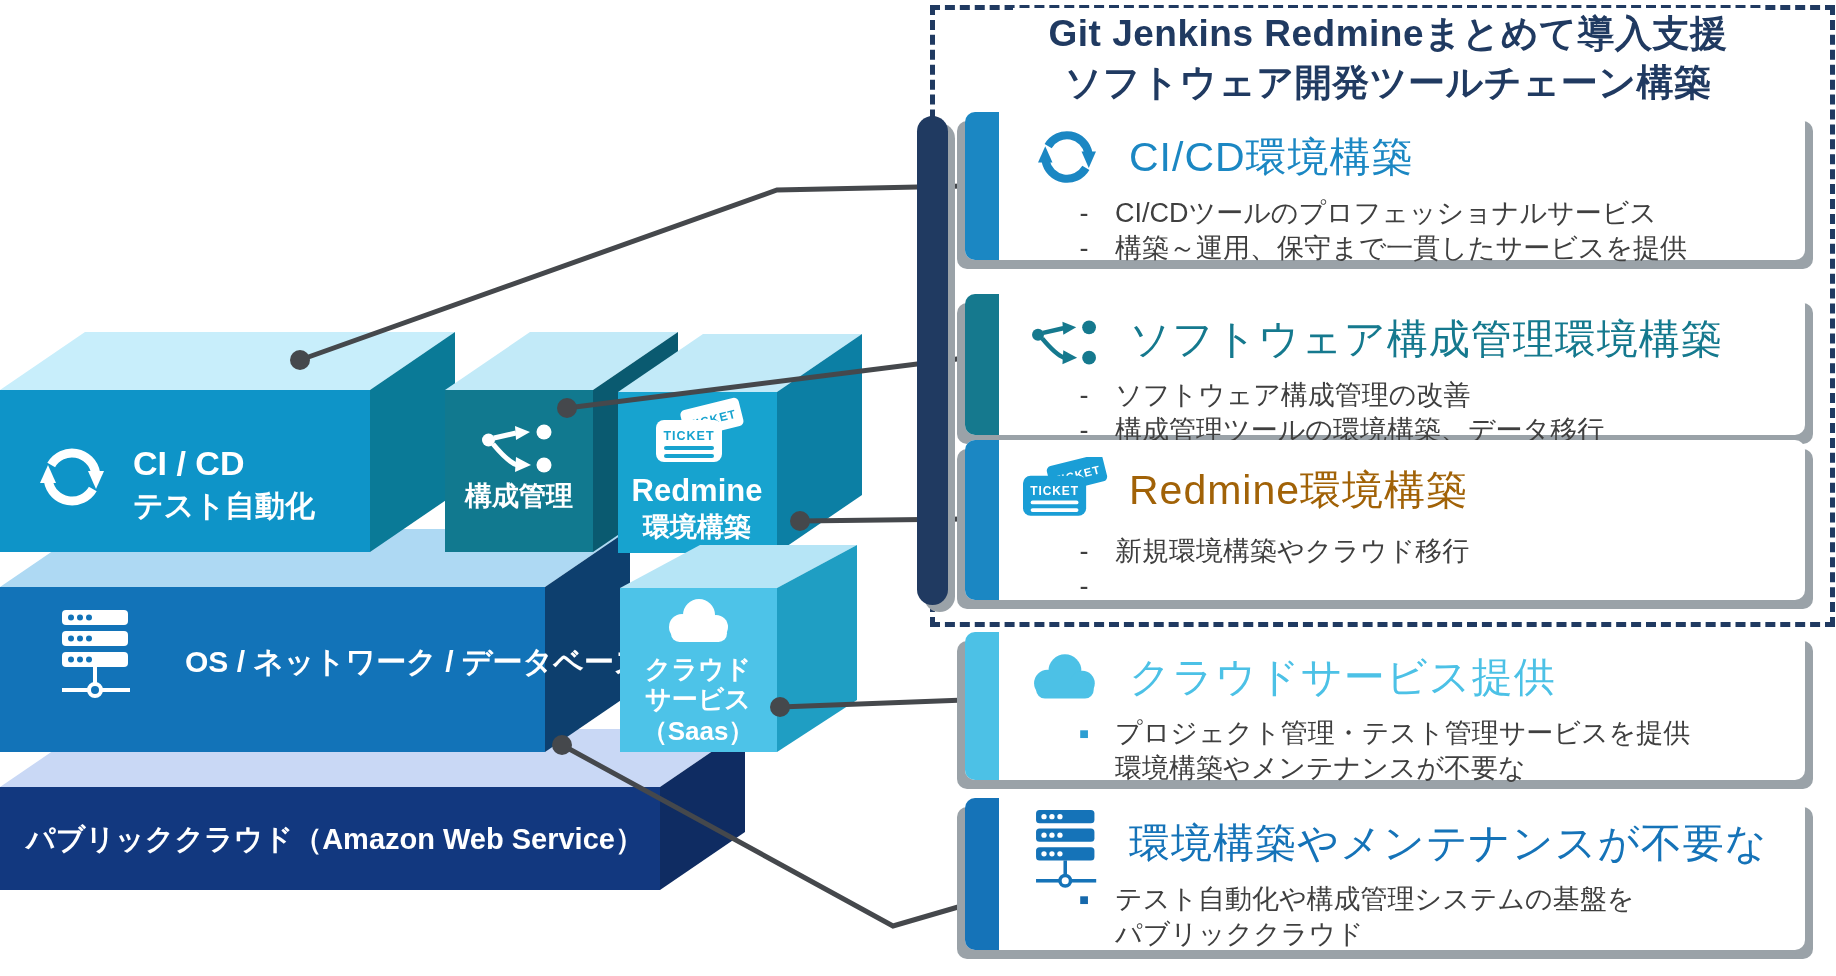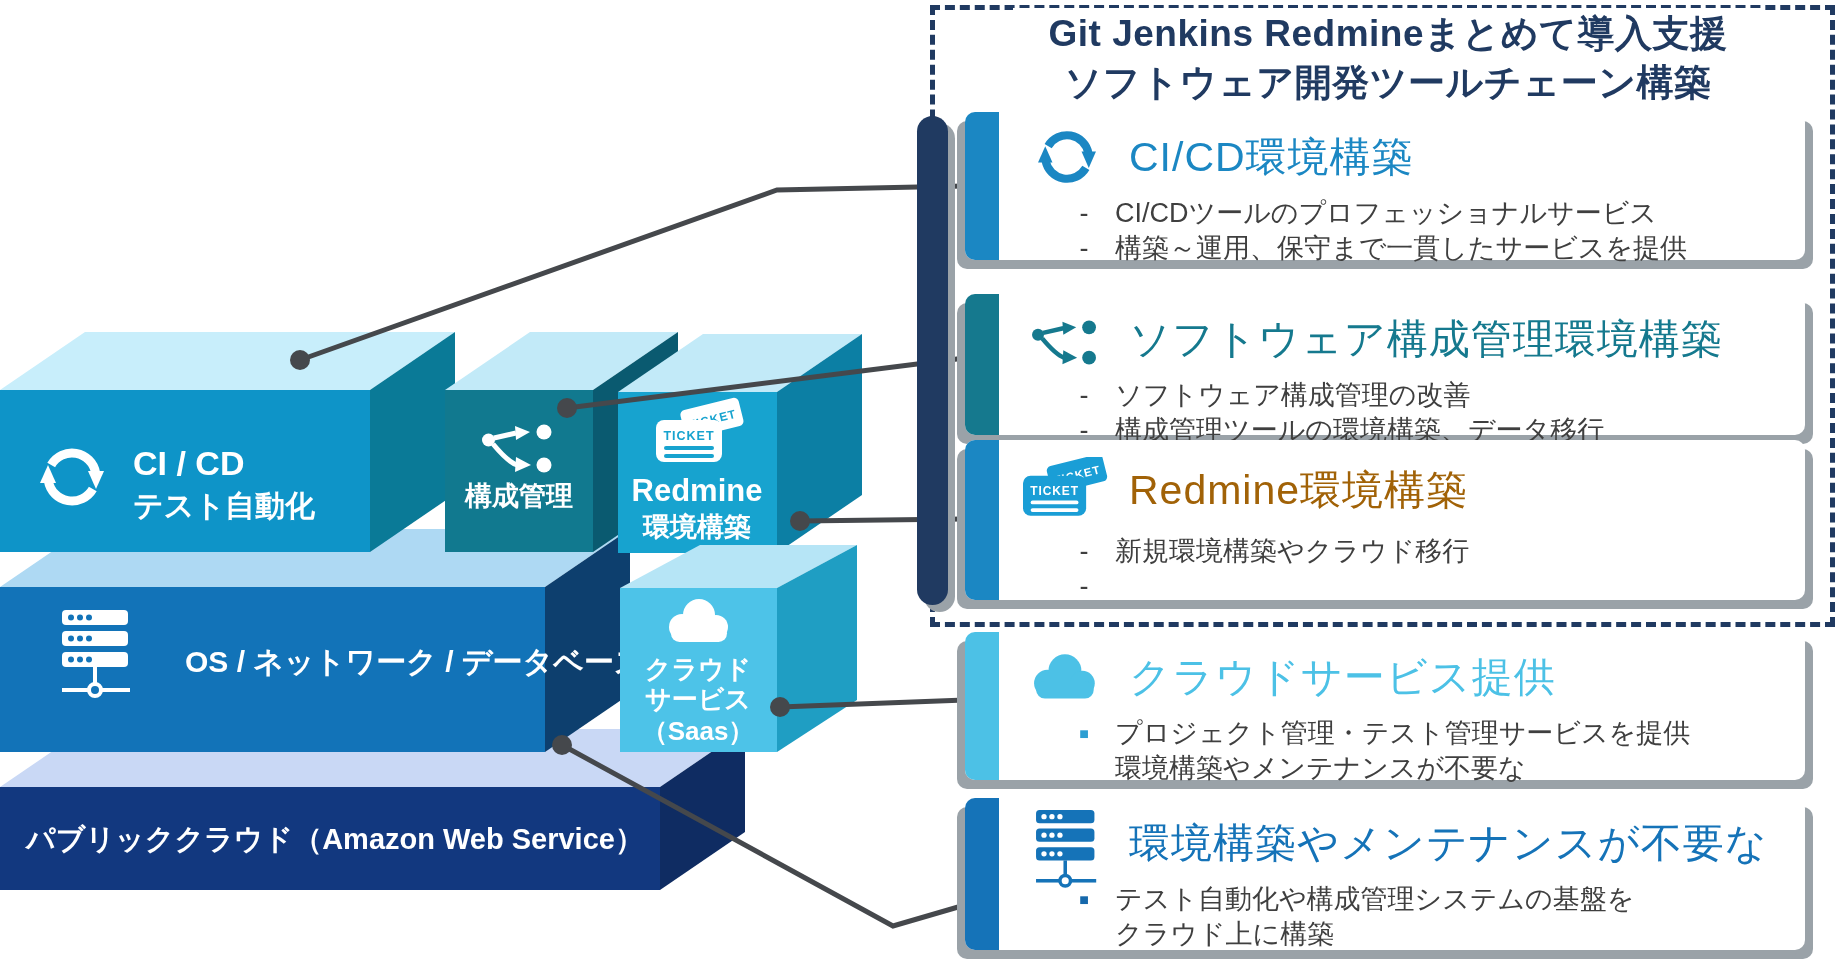--- a/index.html
+++ b/index.html
@@ -308,20 +308,20 @@
           </g>
         </svg>
       </span>
       <h2 style="color: rgb(21, 115, 184);">環境構築やメンテナンスが不要な</h2>
     </div>
     <div class="items">
       <div class="item">
         <span class="mk square" style="color: rgb(21, 104, 171);">■</span>
         <span class="tx">
           <div>テスト自動化や構成管理システムの基盤を</div>
-          <div>クラウド上に構築</div>
+          <div>パブリッククラウド</div>
         </span>
       </div>
     </div>
   </div>
 </div>
 
 </div>
 
 </body></html>

